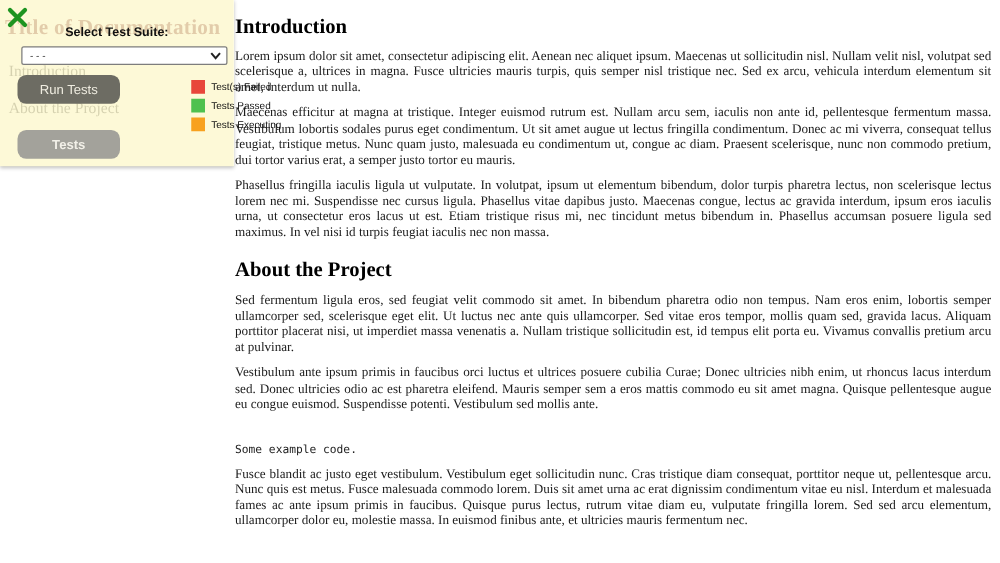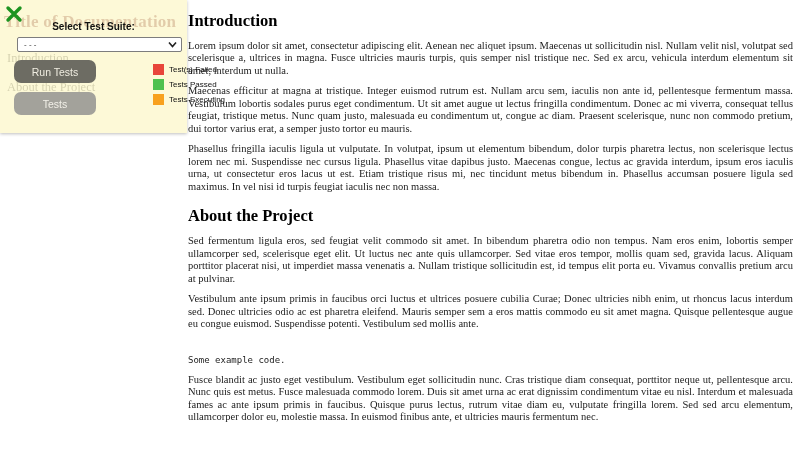--- a/index.html
+++ b/index.html
@@ -72,28 +72,28 @@
   .suite-select {
     margin: 5px 5px 0 17px; height: 13px;
     background: #ffffff; border: 1px solid #7d7d7d; border-radius: 2px;
     display: flex; align-items: center; justify-content: space-between;
     padding: 0 4px 0 6px; font-size: 8px; color: #333; cursor: pointer;
   }
   .panel-body {
     display: flex; justify-content: space-between;
     margin: 8px 6px 0 14px;
   }
-  .btn-col { display: flex; flex-direction: column; gap: 9px; width: 82px; }
+  .btn-col { display: flex; flex-direction: column; gap: 21px; width: 82px; }
   .panel-btn {
     height: 23px; border: none; border-radius: 7px;
     font-family: "Liberation Sans", sans-serif;
     font-size: 10.5px; cursor: pointer;
   }
   .panel-btn.run   { background: #6d6c63; color: #efece0; }
-  .panel-btn.tests { background: #a3a29b; color: #f2f0e8; }
+  .panel-btn.tests { background: #a3a29b; color: #f2f0e8; font-weight: bold; }
   .legend { margin-top: 4px; width: 72px; }
   .legend-row { display: flex; align-items: center; margin-bottom: 4px; margin-left: 44px; }
   .legend-swatch { width: 11px; height: 11px; flex: 0 0 11px; margin-right: 5px; }
   .legend-label { font-size: 8px; color: #111; white-space: nowrap; }
   .help-link {
     display: block; text-align: center; margin-top: 8px;
     font-size: 8.5px; color: #222; text-decoration: underline; cursor: pointer;
   }
 </style>
 </head>

